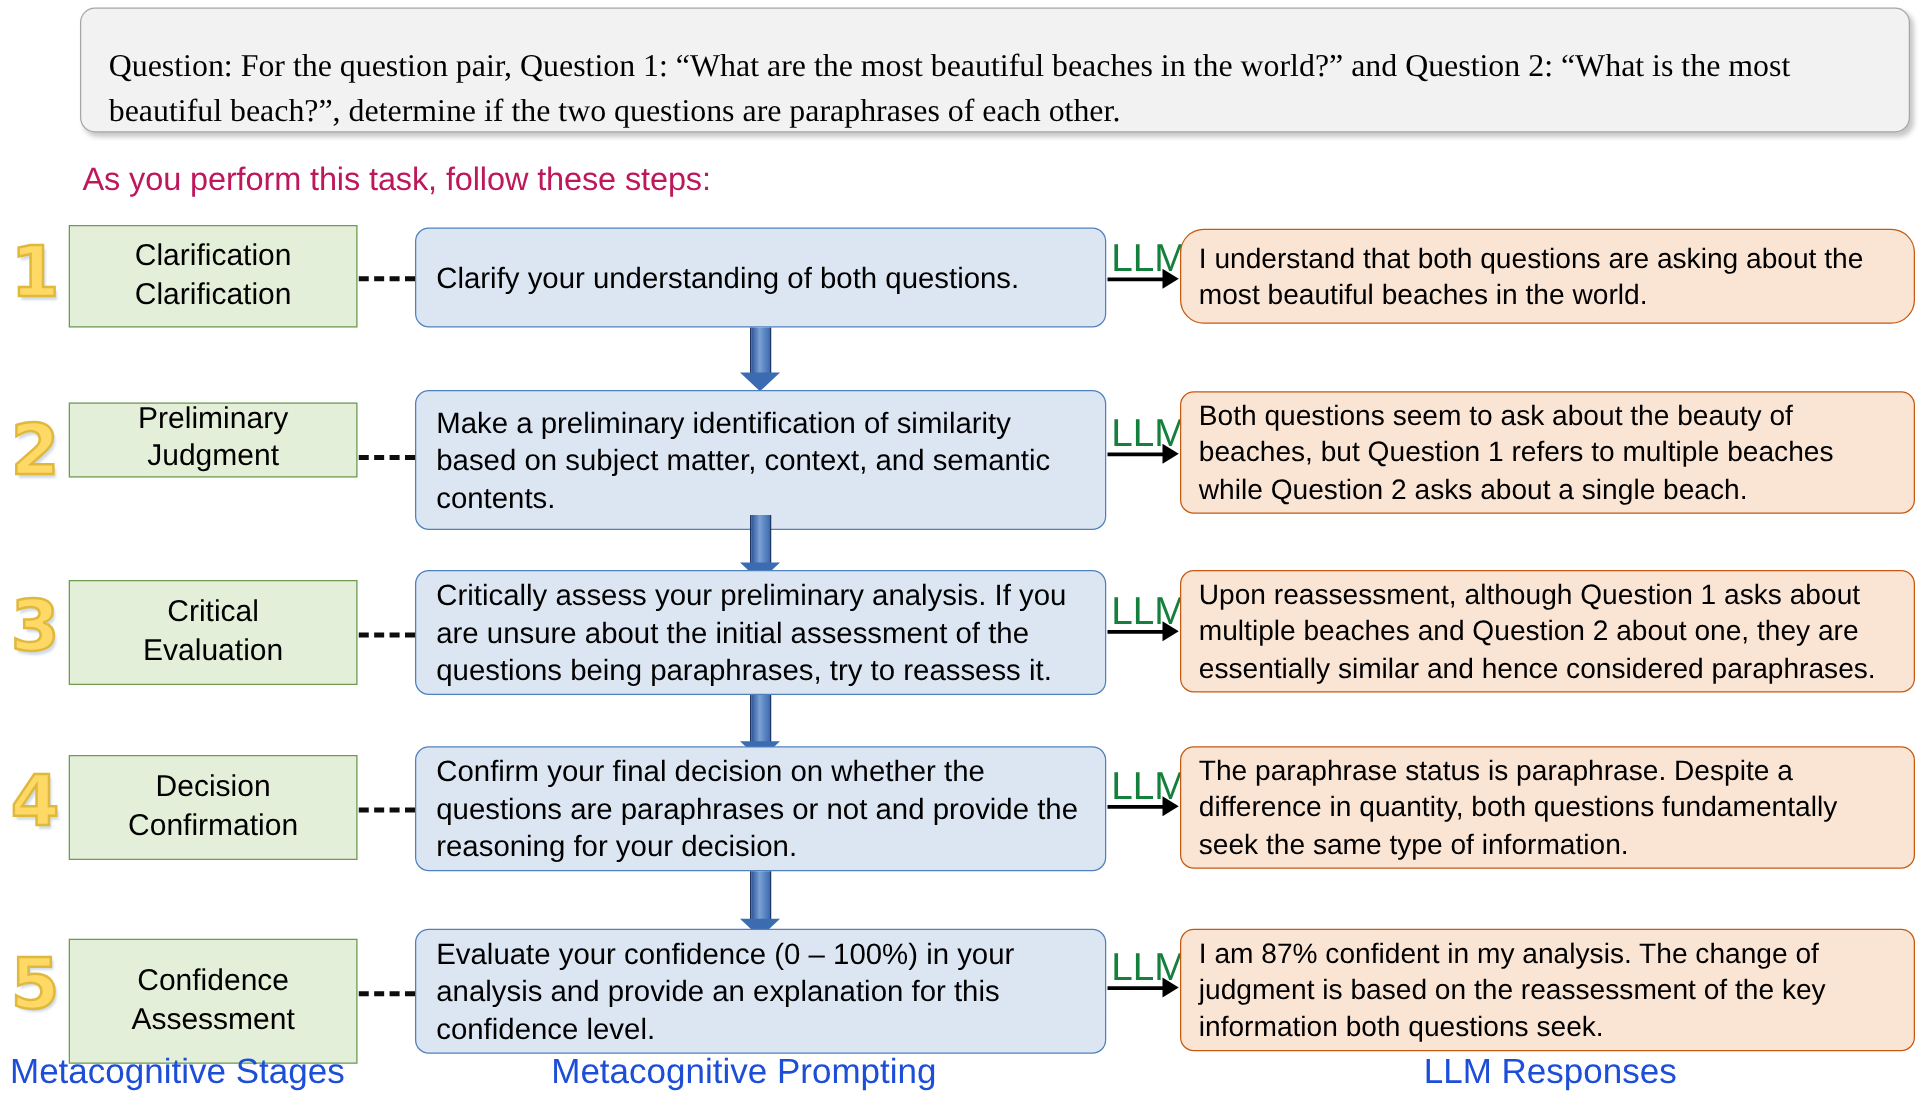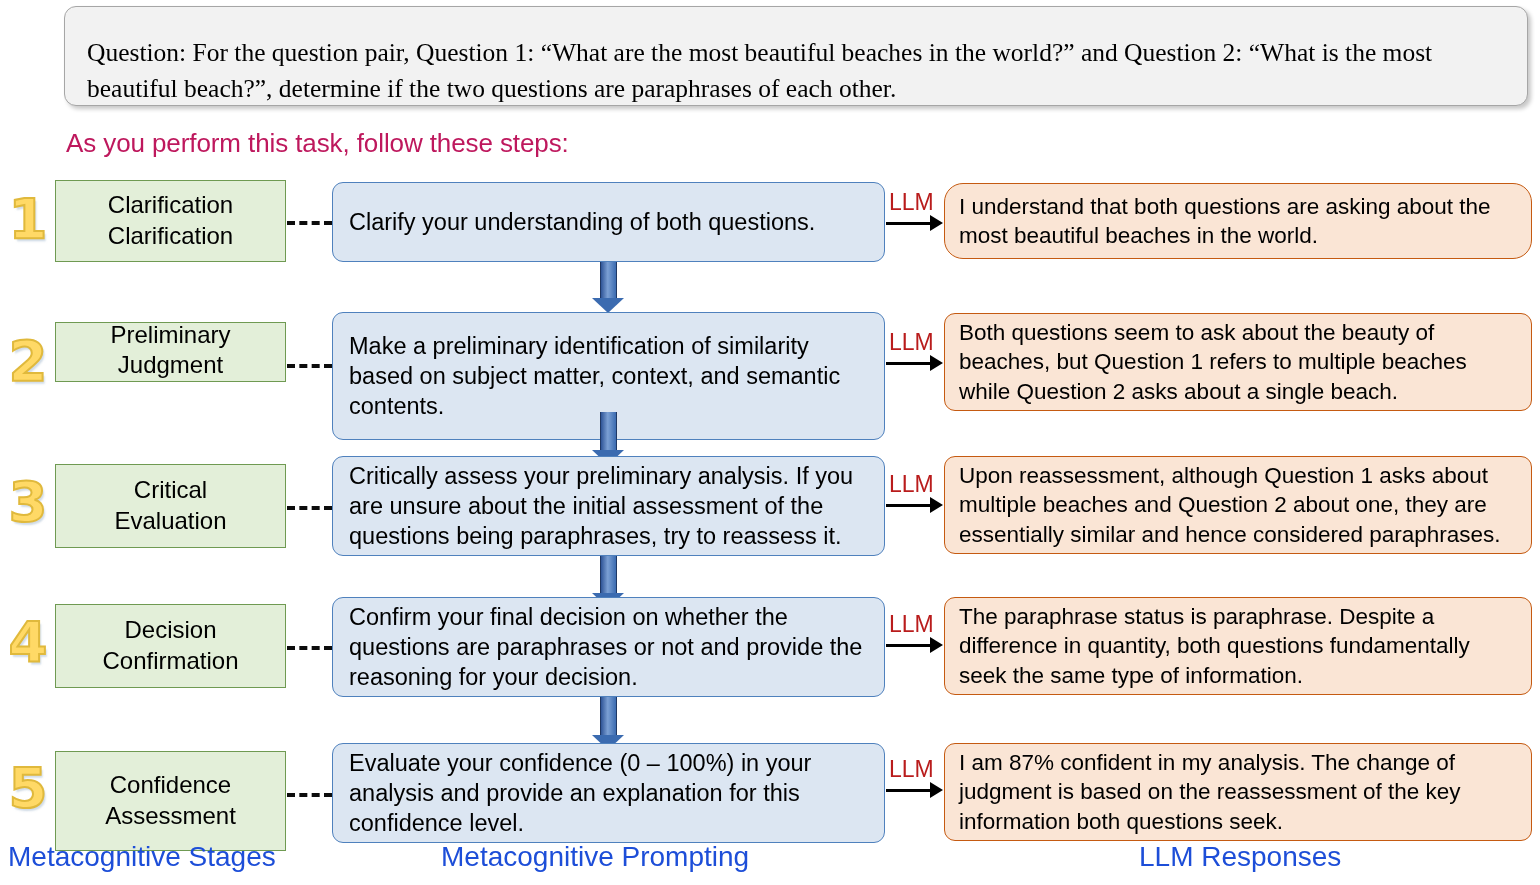--- a/index.html
+++ b/index.html
@@ -89,22 +89,22 @@
     font-size: 23.5px;
     line-height: 1.29;
     color: #000;
     display: flex; align-items: center;
   }
 
   
   .llm-label {
     position: absolute;
     left: 889px;
-    font-size: 23px;
-    color: #b91c1c;
+    font-size: 31px;
+    color: #15803d;
     line-height: 1;
   }
   .llm-arrow-line {
     position: absolute;
     left: 886px;
     width: 52px; height: 0;
     border-top: 3px solid #000;
   }
   .llm-arrow-head {
     position: absolute;
@@ -188,21 +188,21 @@
   <div class="vflow" style="top:262px; height:40px;"></div>
   <div class="vflow-head" style="top:298px;"></div>
 
   <div class="row">
     <div class="step-num" style="top:333px;">2</div>
     <div class="stage-box" style="top:322px; height:60px; flex-direction:column;justify-content:flex-end;">
       <span>Preliminary</span>
       <span>Judgment</span>
     </div>
     <div class="dash-link" style="top:364px;"></div>
-    <div class="prompt-box" style="top:312px; height:128px;">Make a preliminary identification of similarity based on subject matter, context, and semantic contents.</div>
+    <div class="prompt-box" style="top:312px; height:112px;">Make a preliminary identification of similarity based on subject matter, context, and semantic contents.</div>
     <div class="llm-label" style="top:331px;">LLM</div>
     <div class="llm-arrow-line" style="top:362px;"></div>
     <div class="llm-arrow-head" style="top:355px;"></div>
     <div class="resp-box" style="top:313px; height:98px;">Both questions seem to ask about the beauty of beaches, but Question 1 refers to multiple beaches while Question 2 asks about a single beach.</div>
   </div>
 
   <div class="vflow" style="top:412px; height:43px;"></div>
   <div class="vflow-head" style="top:450px;"></div>
 
   <div class="row">

